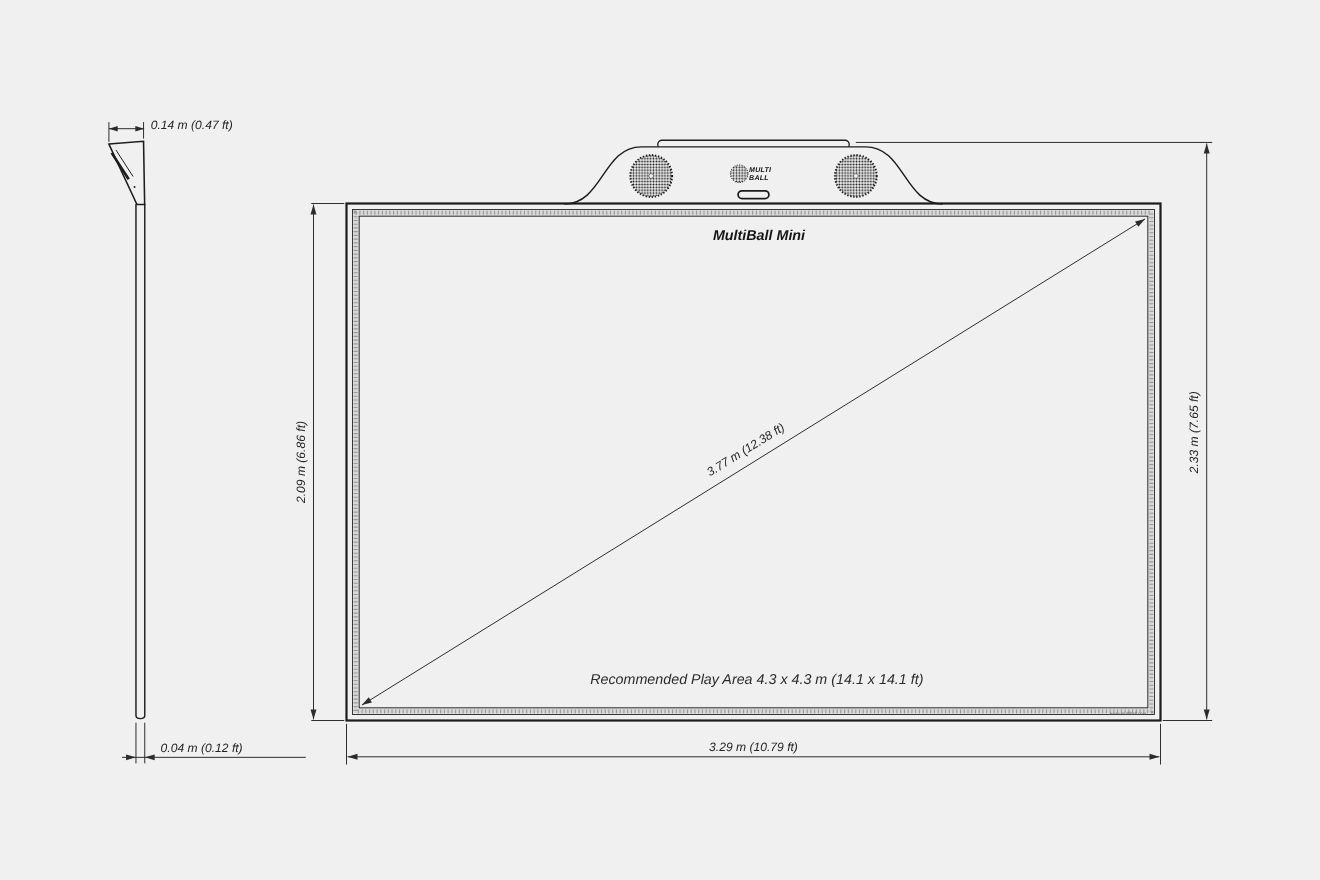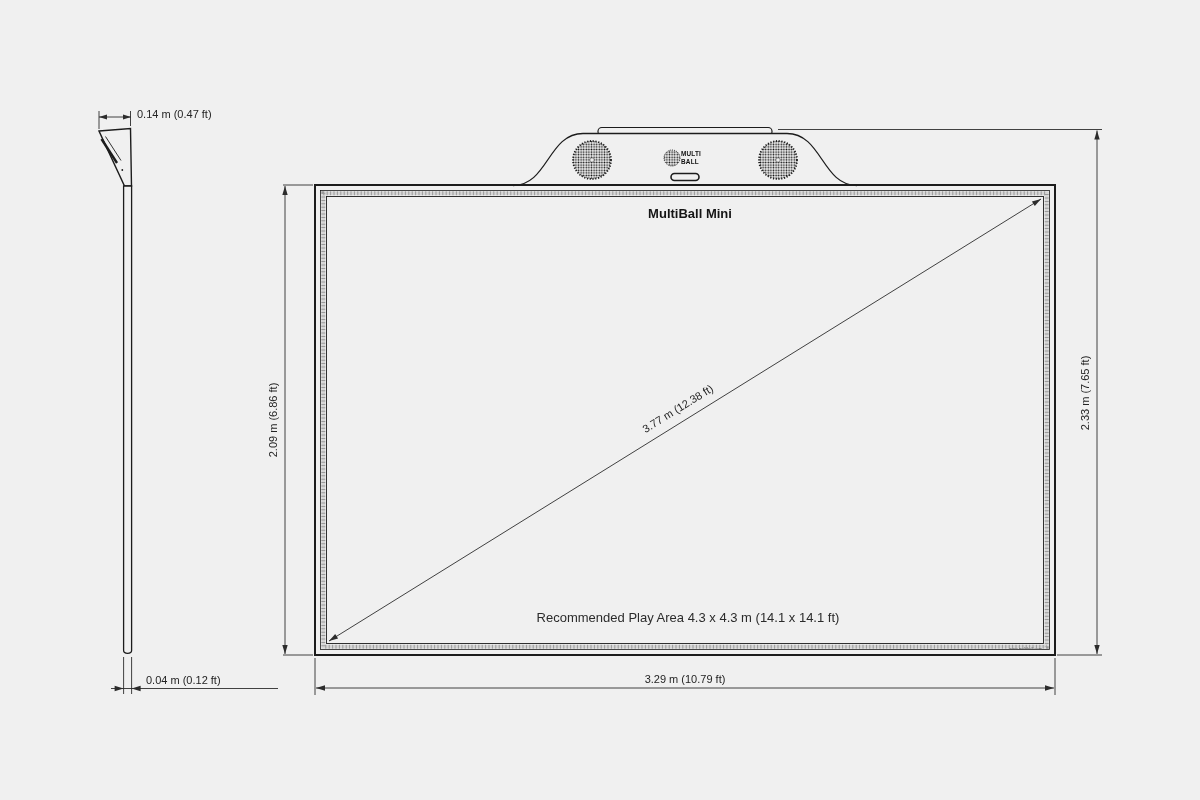--- a/index.html
+++ b/index.html
@@ -1,17 +1,17 @@
 <!DOCTYPE html>
 <html><head>
 <meta charset="utf-8">
 <style>
   html,body{margin:0;padding:0;background:#f0f0f0;}
   .canvas{position:relative;width:1200px;height:800px;background:#f0f0f0;overflow:hidden;
-          font-family:"Liberation Sans", sans-serif;}
+          font-family:"Liberation Sans", sans-serif;font-style:italic;}
   svg{position:absolute;left:0;top:0;}
   text{fill:#1f1f1f;font-family:"Liberation Sans", sans-serif;}
   .dim-text{font-size:11px;fill:#242424;}
   .title-text{font-size:13px;font-weight:bold;fill:#151515;}
   .note-text{font-size:13px;fill:#2b2b2b;}
   .logo-text{font-size:6.4px;font-weight:bold;letter-spacing:.2px;fill:#111;}
   .url-text{font-size:4px;fill:#555;}
   .obj{stroke:#1c1c1c;fill:none;}
   .fillbg{fill:#f0f0f0;}
   .dim{stroke:#2c2c2c;stroke-width:0.9;fill:none;}

